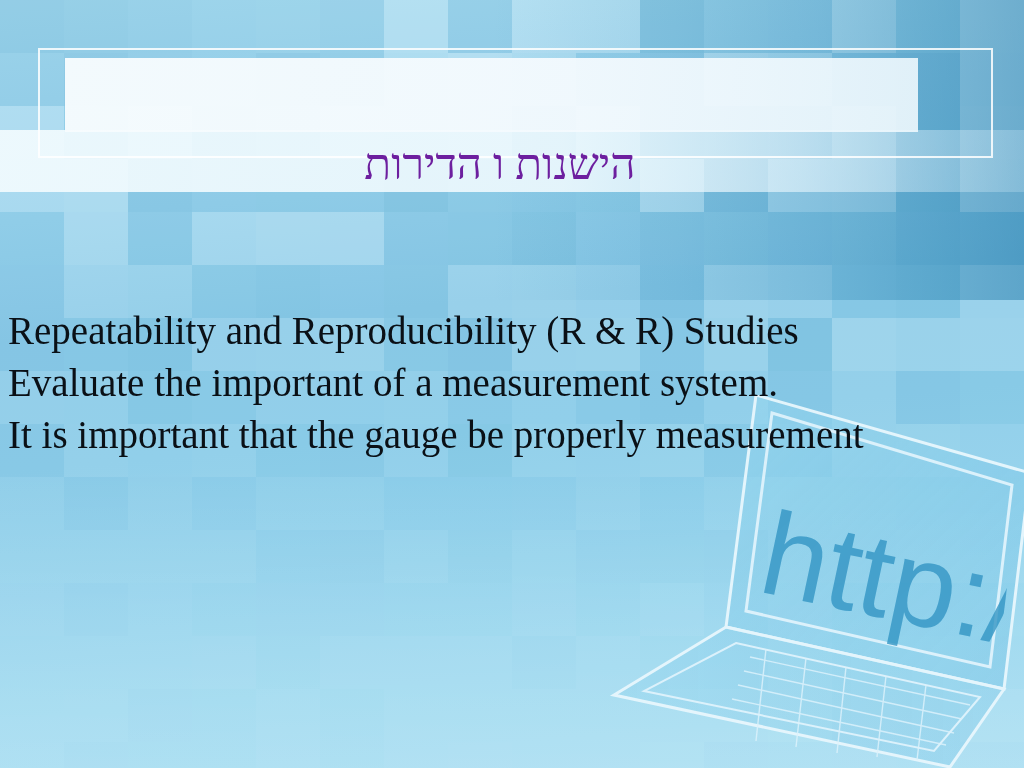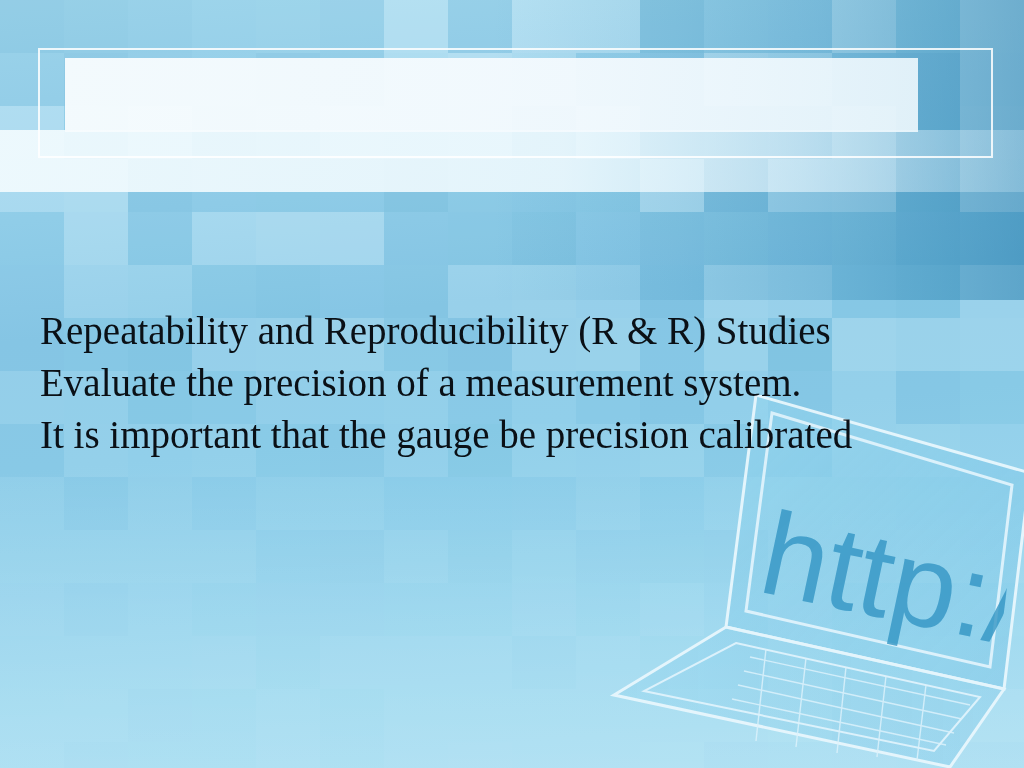--- a/index.html
+++ b/index.html
@@ -141,21 +141,20 @@
     position: absolute;
     left: 8px;
     top: 305px;
     width: 1000px;
     color: #0a1016;
     font-size: 39px;
     line-height: 52px;
   }
   .body-text .line {
     white-space: nowrap;
-    margin-left: 32px;
   }
 </style>
 </head>
 <body>
 
 <div class="slide">
 
   <div class="bg-base"></div>
   <div class="mosaic" id="mosaic">
       <i style="left: 0px; top: 0px; width: 64px; height: 53px; background: rgba(22, 116, 166, 0.137);"></i>
@@ -440,20 +439,21 @@
       <path d="M326,281 L317,362"></path>
       <path d="M366,290 L357,365"></path>
     </g>
   </svg>
 
   <div class="title-wash"></div>
   <div class="title-band"></div>
   <div class="title-frame"></div>
 
 
+  <div class="title-heb">הישנות ו הדירות</div>
 
   <div class="body-text">
     <div class="line">Repeatability and Reproducibility (R &amp; R) Studies</div>
-    <div class="line">Evaluate the precision of a measurement system.</div>
-    <div class="line">It is important that the gauge be precision calibrated</div>
+    <div class="line">Evaluate the important of a measurement system.</div>
+    <div class="line">It is important that the gauge be properly measurement</div>
   </div>
 
 </div>
 
 </body></html>

